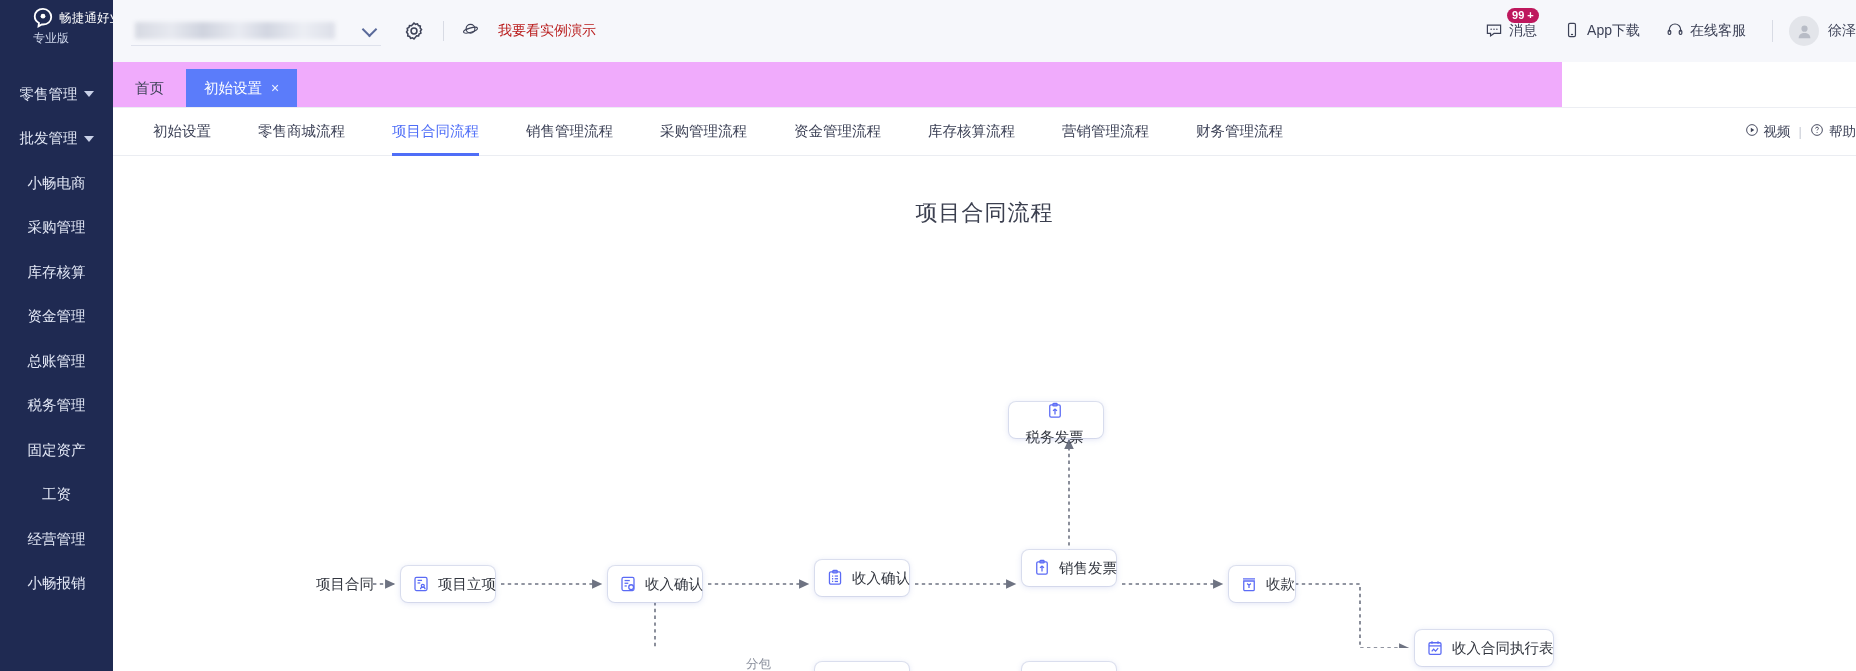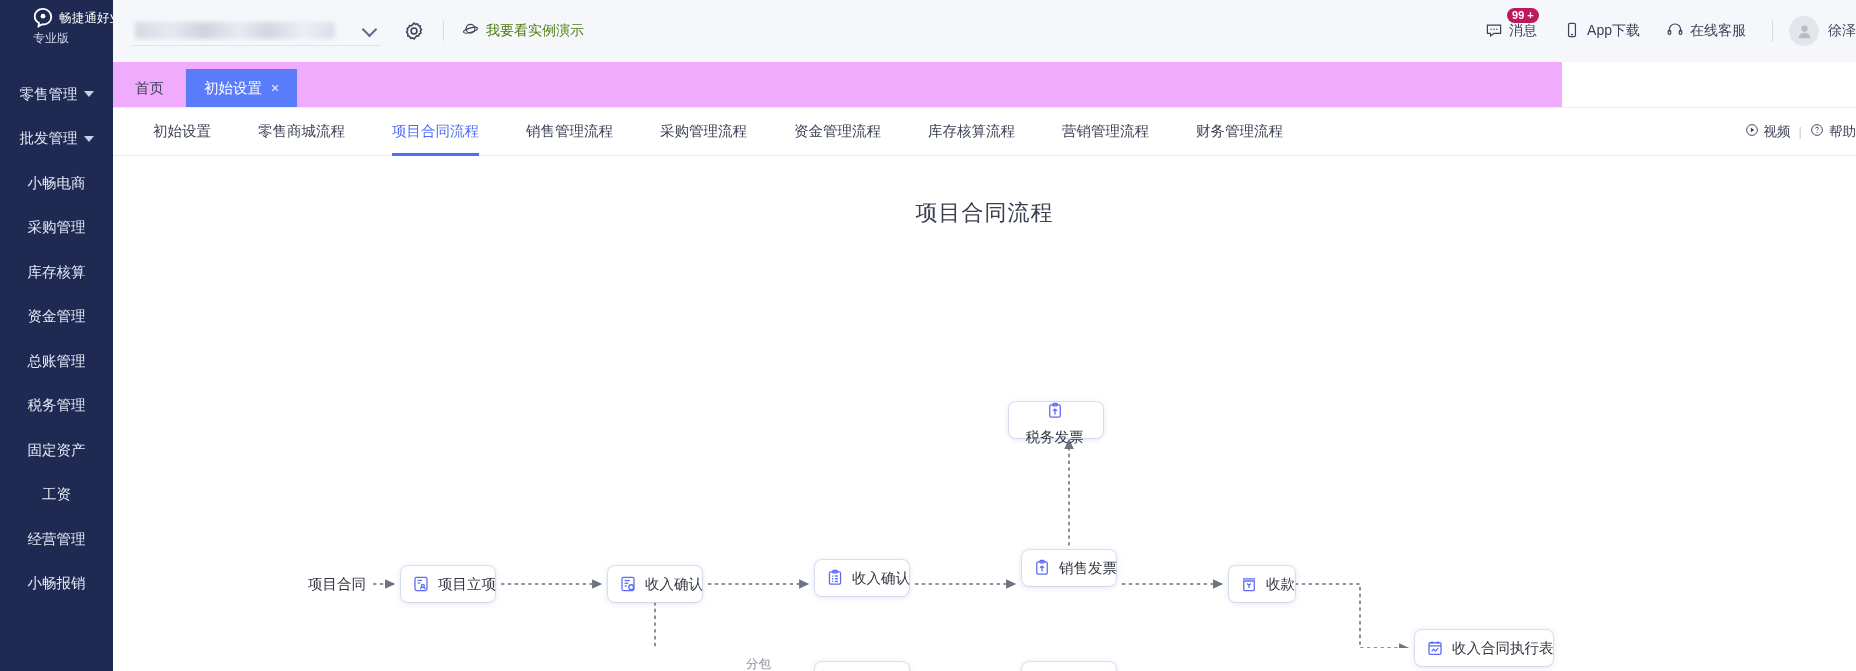--- a/index.html
+++ b/index.html
@@ -68,22 +68,22 @@
     position: absolute; right: 6px; top: 8px;
     width: 11px; height: 11px;
     border-right: 2px solid #5a6a9a; border-bottom: 2px solid #5a6a9a;
     transform: rotate(45deg);
   }
   .gear-btn { margin-left: 22px; width: 22px; height: 22px; cursor: pointer; }
   .hdr-sep {
     width: 1px; height: 20px; background: #d8dbe4; margin: 0 18px;
   }
   .demo-link {
-    display: flex; align-items: center; gap: 7px;
-    font-size: 14px; color: #4d7c0f; cursor: pointer;
+    display: flex; align-items: center; gap: 19px;
+    font-size: 14px; color: #b91c1c; cursor: pointer;
   }
   .hdr-right {
     margin-left: auto; display: flex; align-items: center;
     padding-right: 0px; height: 62px;
   }
   .hdr-act {
     display: flex; align-items: center; gap: 6px;
     font-size: 14px; color: #3d4257; cursor: pointer;
     margin-right: 26px; position: relative;
   }
@@ -414,21 +414,21 @@
           <line x1="802" y1="452" x2="902" y2="452" marker-end="url(#ah)"></line>
 
           <line x1="802" y1="516" x2="902" y2="516" marker-end="url(#ah)"></line>
 
           <path d="M1009 452 L1064 452 L1064 484 L1109 484" marker-end="url(#ah)"></path>
 
           <path d="M997 516 L1064 516 L1064 484"></path>
         </g>
       </svg>
 
-      <div class="rowlabel" style="left:195px; top:347px;">项目合同</div>
+      <div class="rowlabel" style="left:203px; top:347px;">项目合同</div>
 
       <div class="edgelabel" style="left:633px; top:428px;">分包</div>
 
       <div class="node" style="left:896px; top:174px; width:94px;flex-direction:column;">
         <span class="ic">
           <svg viewBox="0 0 24 24" width="18" height="18" fill="none" stroke="#5b6bf5" stroke-width="1.7">
             <rect x="5" y="3.8" width="14" height="16.4" rx="1.8"></rect>
             <rect x="9.2" y="2" width="5.6" height="3.2" rx="1"></rect>
             <path d="M12 16.6V9.2M12 9.2l-2.6 2.6M12 9.2l2.6 2.6"></path>
           </svg>

